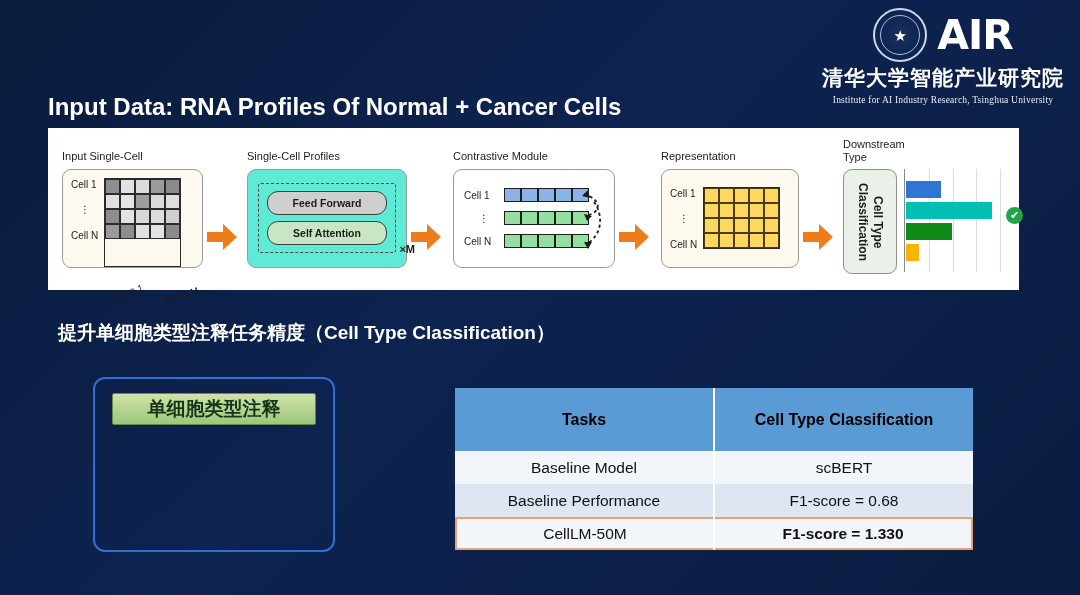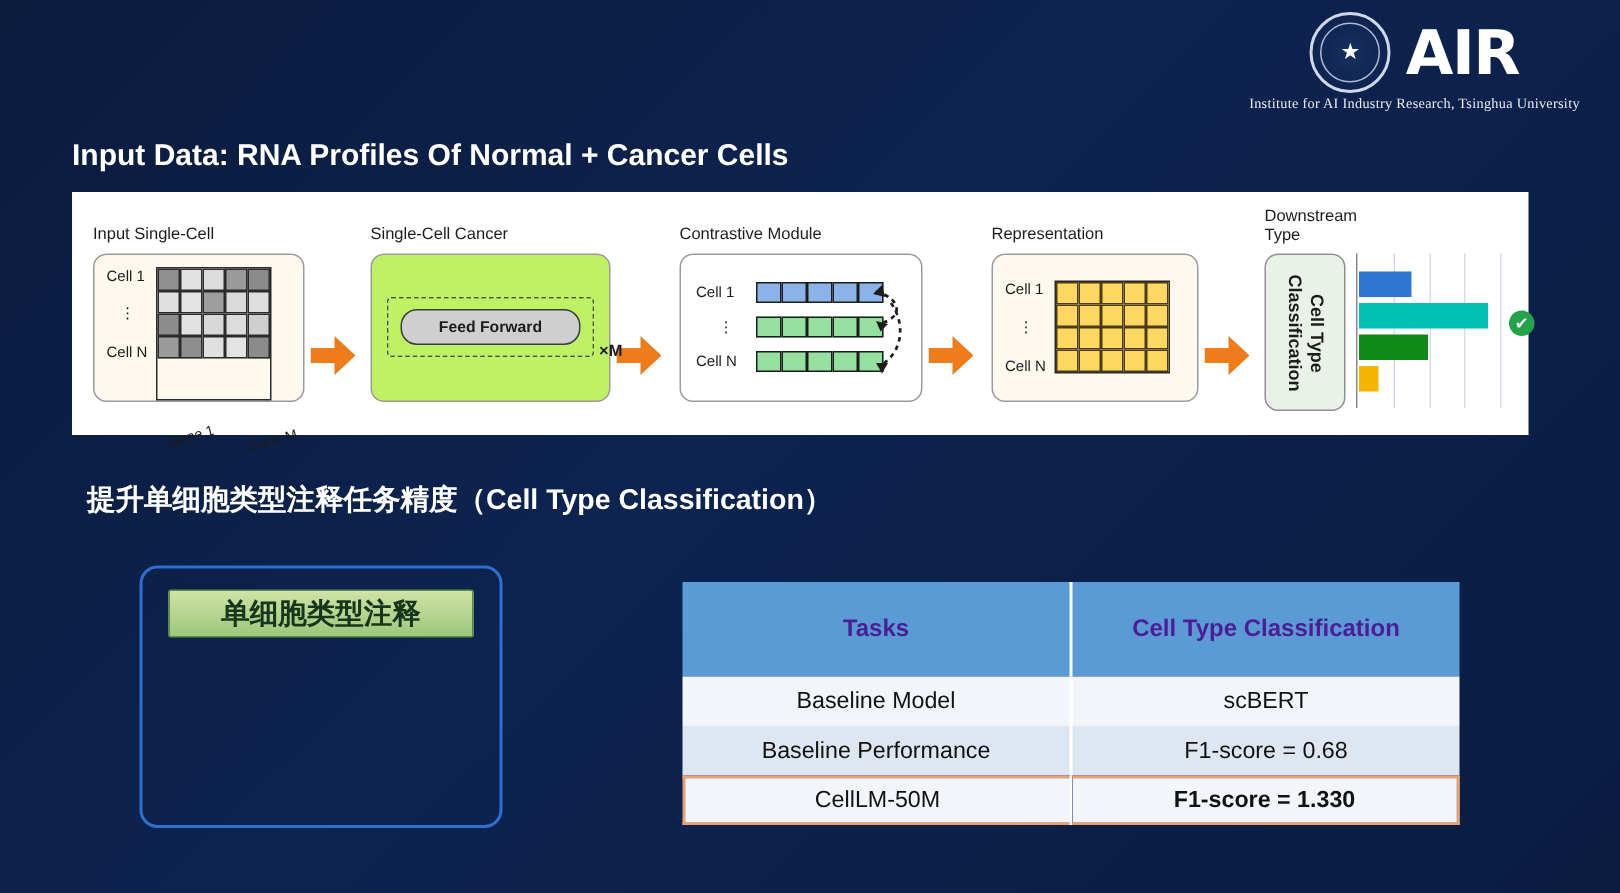--- a/index.html
+++ b/index.html
@@ -29,21 +29,21 @@
   .seal-star{position:absolute;left:50%;top:50%;transform:translate(-50%,-50%);
     color:#ffffff;font-size:15px;line-height:1;}
   .air{color:#ffffff;font-size:41px;font-weight:bold;letter-spacing:-1px;
     font-family:"DejaVu Sans",sans-serif;}
   .logo-cn{color:#ffffff;font-size:21px;font-weight:bold;letter-spacing:1px;
     margin-top:2px;}
   .logo-en{color:#e8ecf5;font-size:9.5px;margin-top:3px;
     font-family:"Liberation Serif",serif;letter-spacing:.2px;}
 
   .subtitle{position:absolute;left:48px;top:93px;color:#ffffff;
-    font-size:20px;font-weight:bold;}
+    font-size:24px;font-weight:bold;}
 
   
   .pipeline{position:absolute;left:48px;top:128px;width:971px;height:162px;
     background:#ffffff;display:flex;align-items:flex-start;}
   .stage{position:relative;}
   .stage-label{font-size:11px;font-weight:normal;color:#1c1c1c;
     margin-bottom:6px;line-height:1.15;}
   .card{border:1.6px solid #9b9b9b;border-radius:9px;background:#fdf9ef;
     box-sizing:border-box;}
 
@@ -58,21 +58,21 @@
   .gmatrix div{border:1px solid #2b2b2b;box-sizing:border-box;}
   .genelbl{font-size:9.5px;color:#1c1c1c;transform:rotate(-16deg);
     position:absolute;white-space:nowrap;}
 
   
   .arrow{width:30px;height:26px;align-self:center;margin:56px 4px 0 4px;
     flex:0 0 auto;}
 
   
   .s2{margin-left:6px;margin-top:22px;}
-  .s2 .card{width:160px;height:99px;background:#bef264;
+  .s2 .card{width:160px;height:99px;background:#5eead4;
     display:flex;align-items:center;justify-content:center;}
   .dashbox{border:1.8px dashed #4a4a4a;border-radius:3px;padding:7px 8px;
     display:flex;flex-direction:column;gap:6px;position:relative;}
   .pill{width:118px;height:22px;border:1.4px solid #3d3d3d;border-radius:11px;
     font-size:10.5px;font-weight:bold;color:#1c1c1c;
     display:flex;align-items:center;justify-content:center;}
   .pill.ff{background:#cfcfcf;}
   .pill.sa{background:#c9e6c4;}
   .xm{position:absolute;right:-20px;bottom:-3px;font-size:11px;color:#1c1c1c;
     font-weight:600;}
@@ -130,21 +130,21 @@
   .infobody{color:#dfe7f5;font-size:15px;line-height:1.45;margin-top:17px;}
   .infobody .data{margin-top:15px;}
   .infobody .data b{color:#ffffff;font-weight:bold;}
 
   
   .tbl{position:absolute;left:455px;top:388px;width:518px;
     border-collapse:collapse;table-layout:fixed;}
   .tbl th,.tbl td{text-align:center;color:#111111;font-size:15.5px;
     border-right:2px solid #ffffff;padding:0;}
   .tbl th:last-child,.tbl td:last-child{border-right:none;}
-  .tbl thead th{background:#5b9bd5;color:#4c1d95;font-weight:bold;
+  .tbl thead th{background:#5b9bd5;color:#000000;font-weight:bold;
     height:63px;font-size:16px;}
   .tbl tbody tr{height:33px;padding-left:20px;}
   .tbl tbody tr.odd td{background:#f2f6fb;}
   .tbl tbody tr.even td{background:#dde6f1;}
   .hl td{position:relative;}
   .hl td .box{position:absolute;inset:0;border:2px solid #e4a279;
     box-sizing:border-box;display:flex;align-items:center;justify-content:center;}
   .hl td:first-child .box{border-right:none;}
   .hl td:last-child .box{border-left:none;}
   .bold{font-weight:bold;}
@@ -155,20 +155,21 @@
 <div class="slide">
 
 
   <div class="logo">
     <div class="logo-top">
       <div class="seal">
         <span class="seal-star">★</span>
       </div>
       <div class="air">AIR</div>
     </div>
+    <div class="logo-cn">清华大学智能产业研究院</div>
     <div class="logo-en">Institute for AI Industry Research, Tsinghua University</div>
   </div>
 
   <div class="subtitle">Input Data: RNA Profiles Of Normal + Cancer Cells</div>
 
   <div class="pipeline">
 
     <div class="stage s1">
       <div class="stage-label">Input Single-Cell</div>
       <div class="card">
@@ -203,24 +204,25 @@
       <div class="genelbl" style="left:50px;top:136px;">Gene 1</div>
       <div class="genelbl" style="left:85px;top:137px;transform:rotate(0deg);">…</div>
       <div class="genelbl" style="left:103px;top:139px;">Gene M</div>
     </div>
 
     <svg class="arrow" viewBox="0 0 30 26">
       <path d="M0 8 H16 V0 L30 13 L16 26 V18 H0 Z" fill="#ef7c1b"></path>
     </svg>
 
     <div class="stage s2">
-      <div class="stage-label">Single-Cell Cancer</div>
+      <div class="stage-label">Single-Cell Profiles</div>
       <div class="card">
         <div class="dashbox">
           <div class="pill ff">Feed Forward</div>
+          <div class="pill sa">Self Attention</div>
           <div class="xm">×M</div>
         </div>
       </div>
     </div>
 
     <svg class="arrow" viewBox="0 0 30 26">
       <path d="M0 8 H16 V0 L30 13 L16 26 V18 H0 Z" fill="#ef7c1b"></path>
     </svg>
 
     <div class="stage s3">

